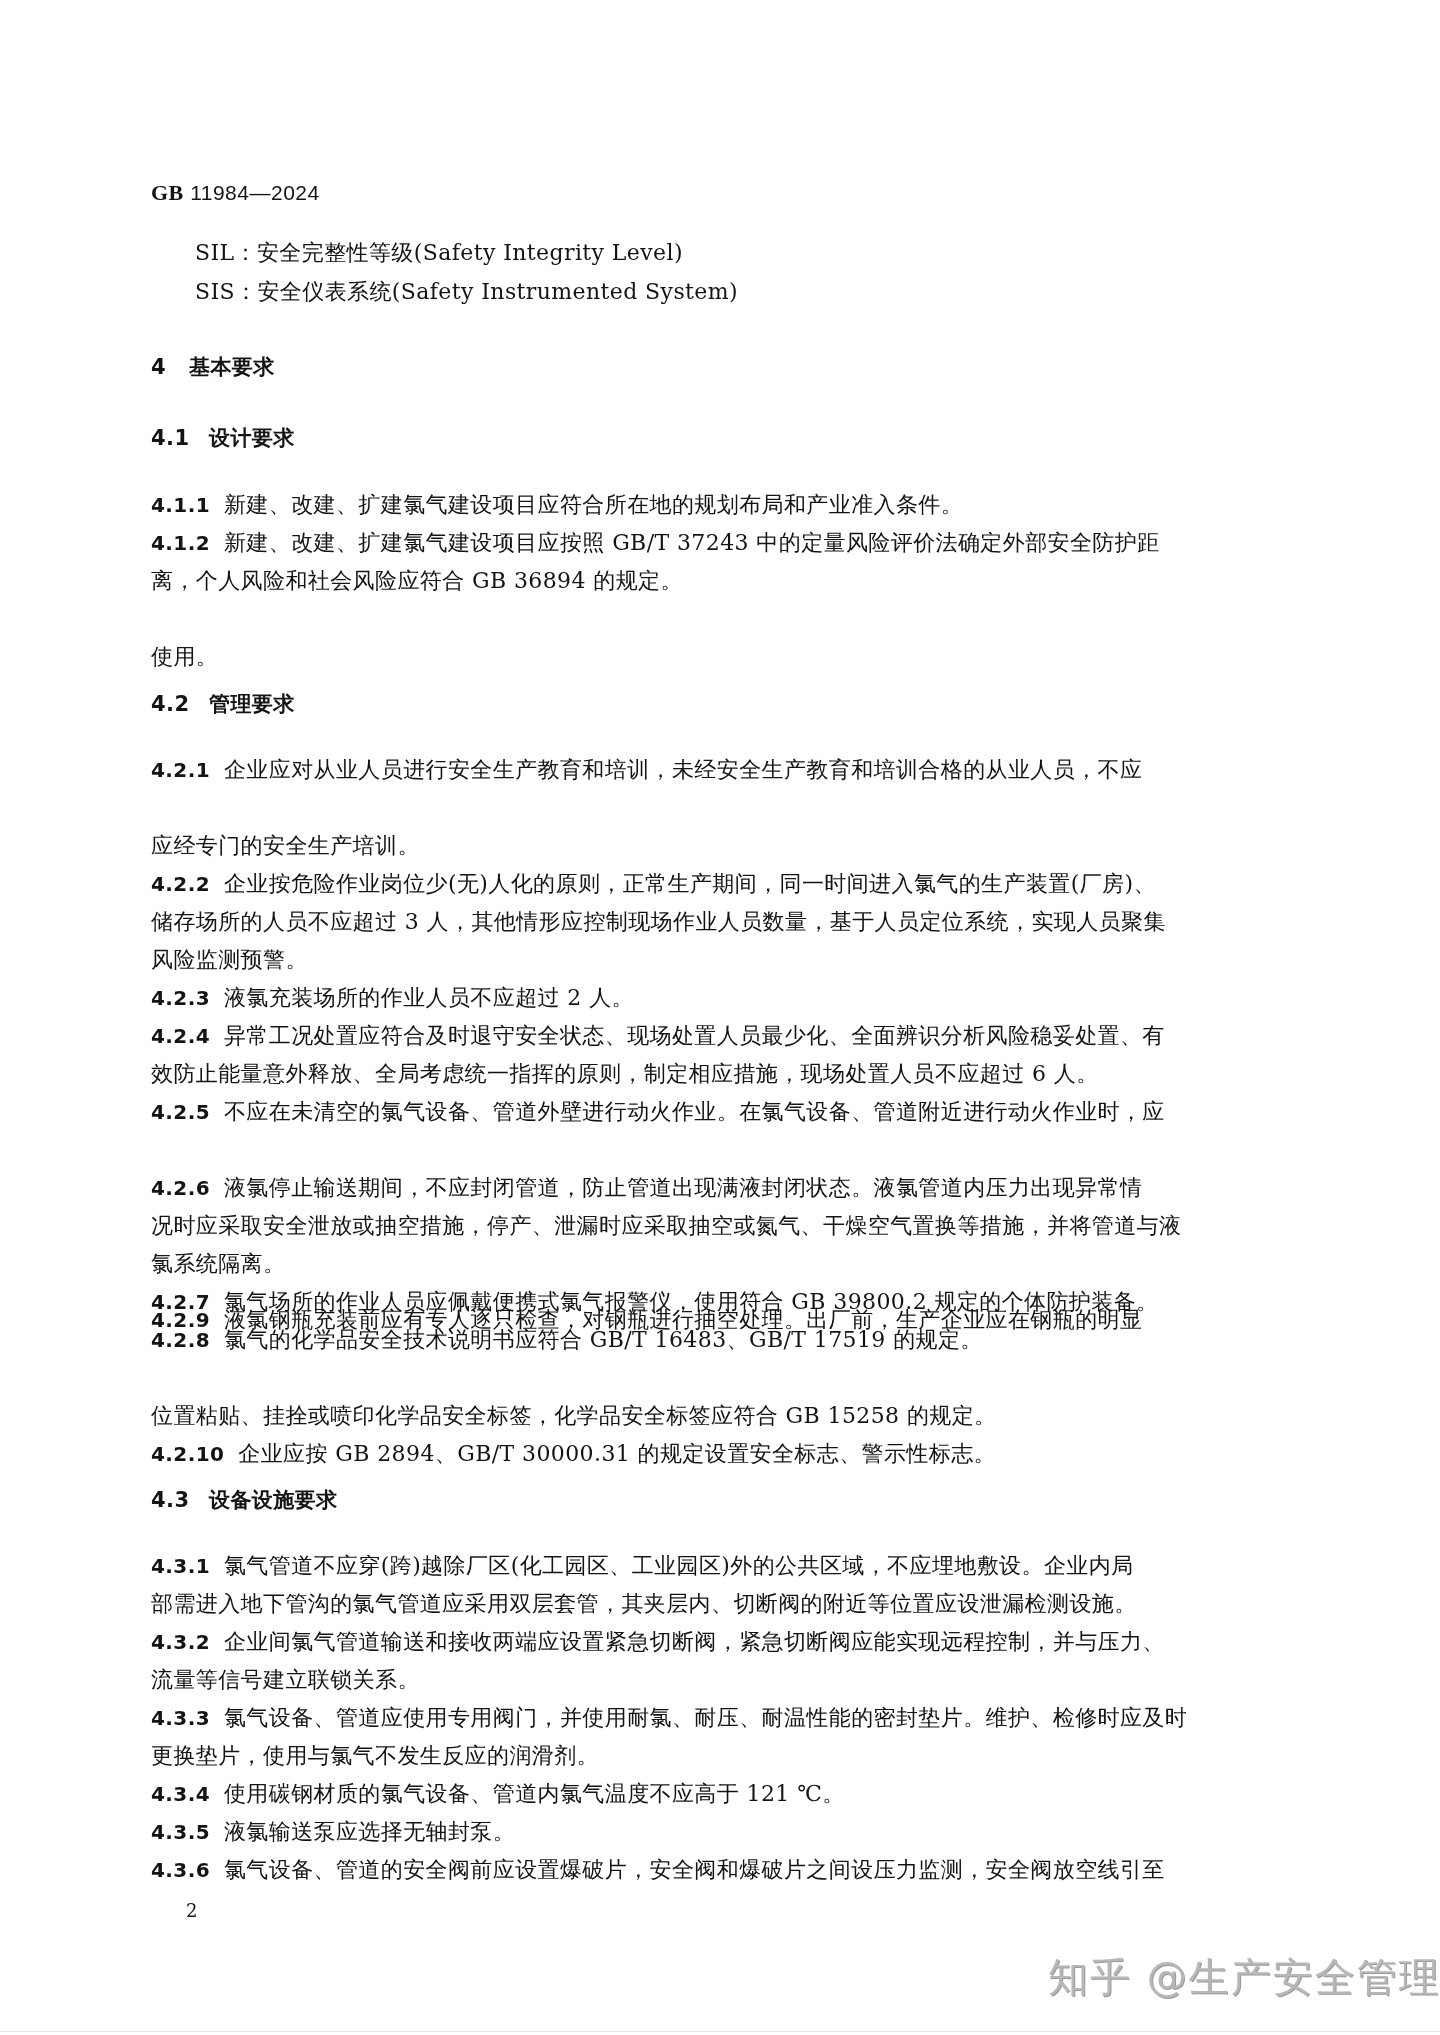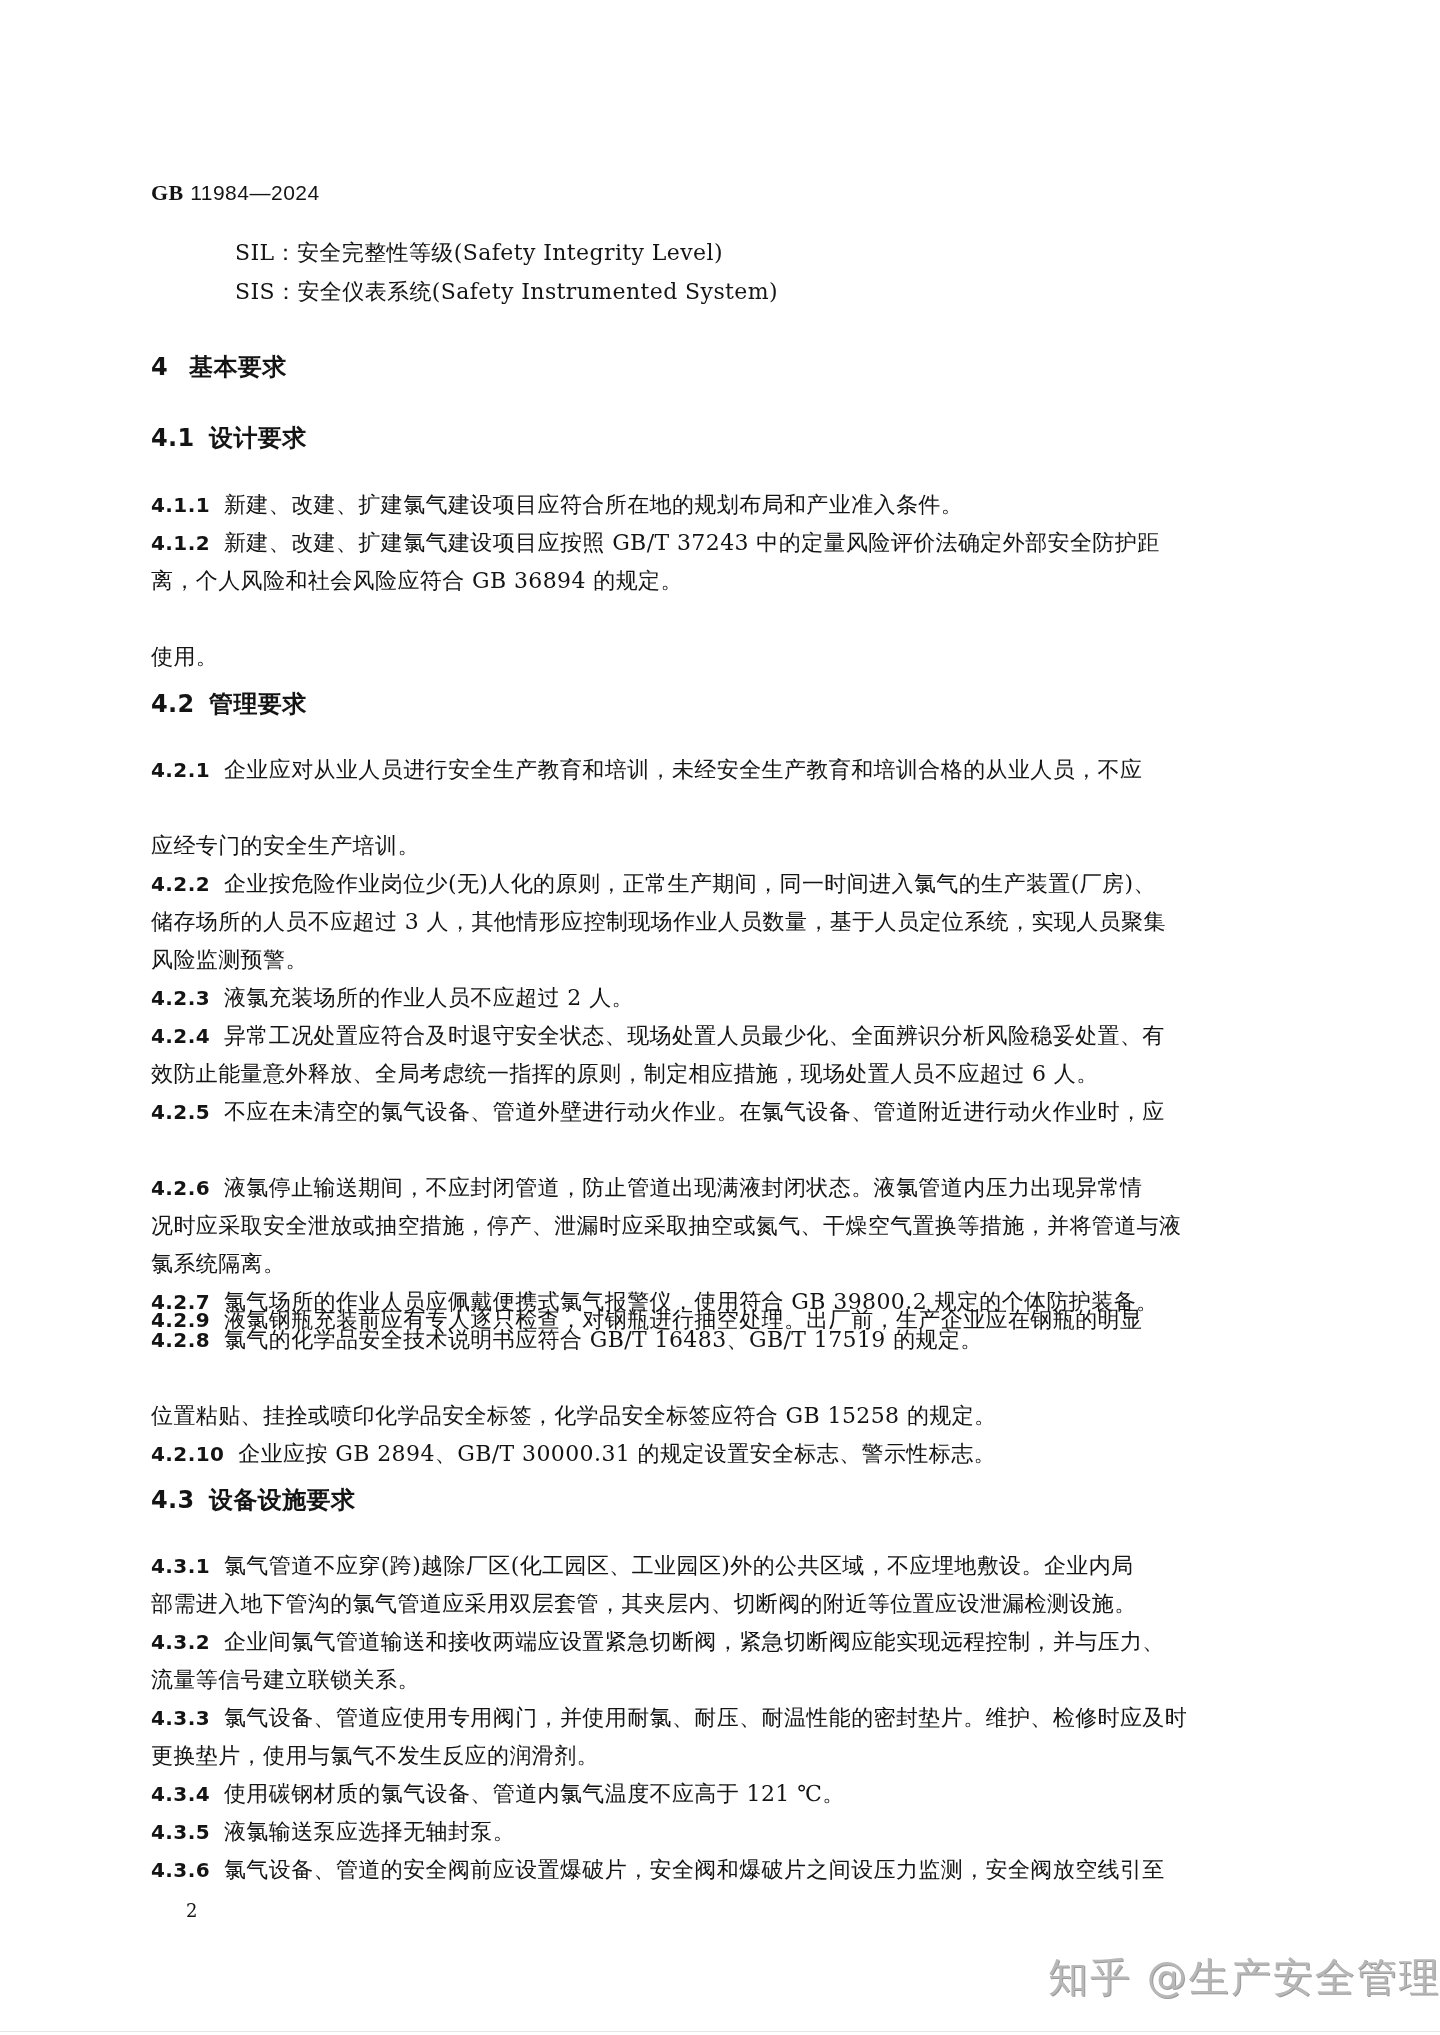--- a/index.html
+++ b/index.html
@@ -33,25 +33,25 @@
   }
   .std-code b { font-family: "Liberation Serif", serif; font-weight: bold; font-size: 22px; }
   .line {
     position: absolute;
     left: 151px;
     font-size: 22px;
     line-height: 30px;
     white-space: nowrap;
     letter-spacing: 0.4px;
   }
-  .indent { left: 195px; margin-left: 40px; }
+  .indent { left: 195px; }
   .heading {
     font-family: "DejaVu Sans", "Liberation Sans", sans-serif;
     font-weight: bold;
-    font-size: 24px;
+    font-size: 21px;
   }
   .heading .num { display: inline-block; min-width: 58px; }
   .heading.h1 .num { min-width: 38px; }
   .clause .num {
     font-family: "DejaVu Sans", "Liberation Sans", sans-serif;
     font-weight: bold;
     font-size: 20px;
     display: inline-block;
     margin-right: 14px;
   }

